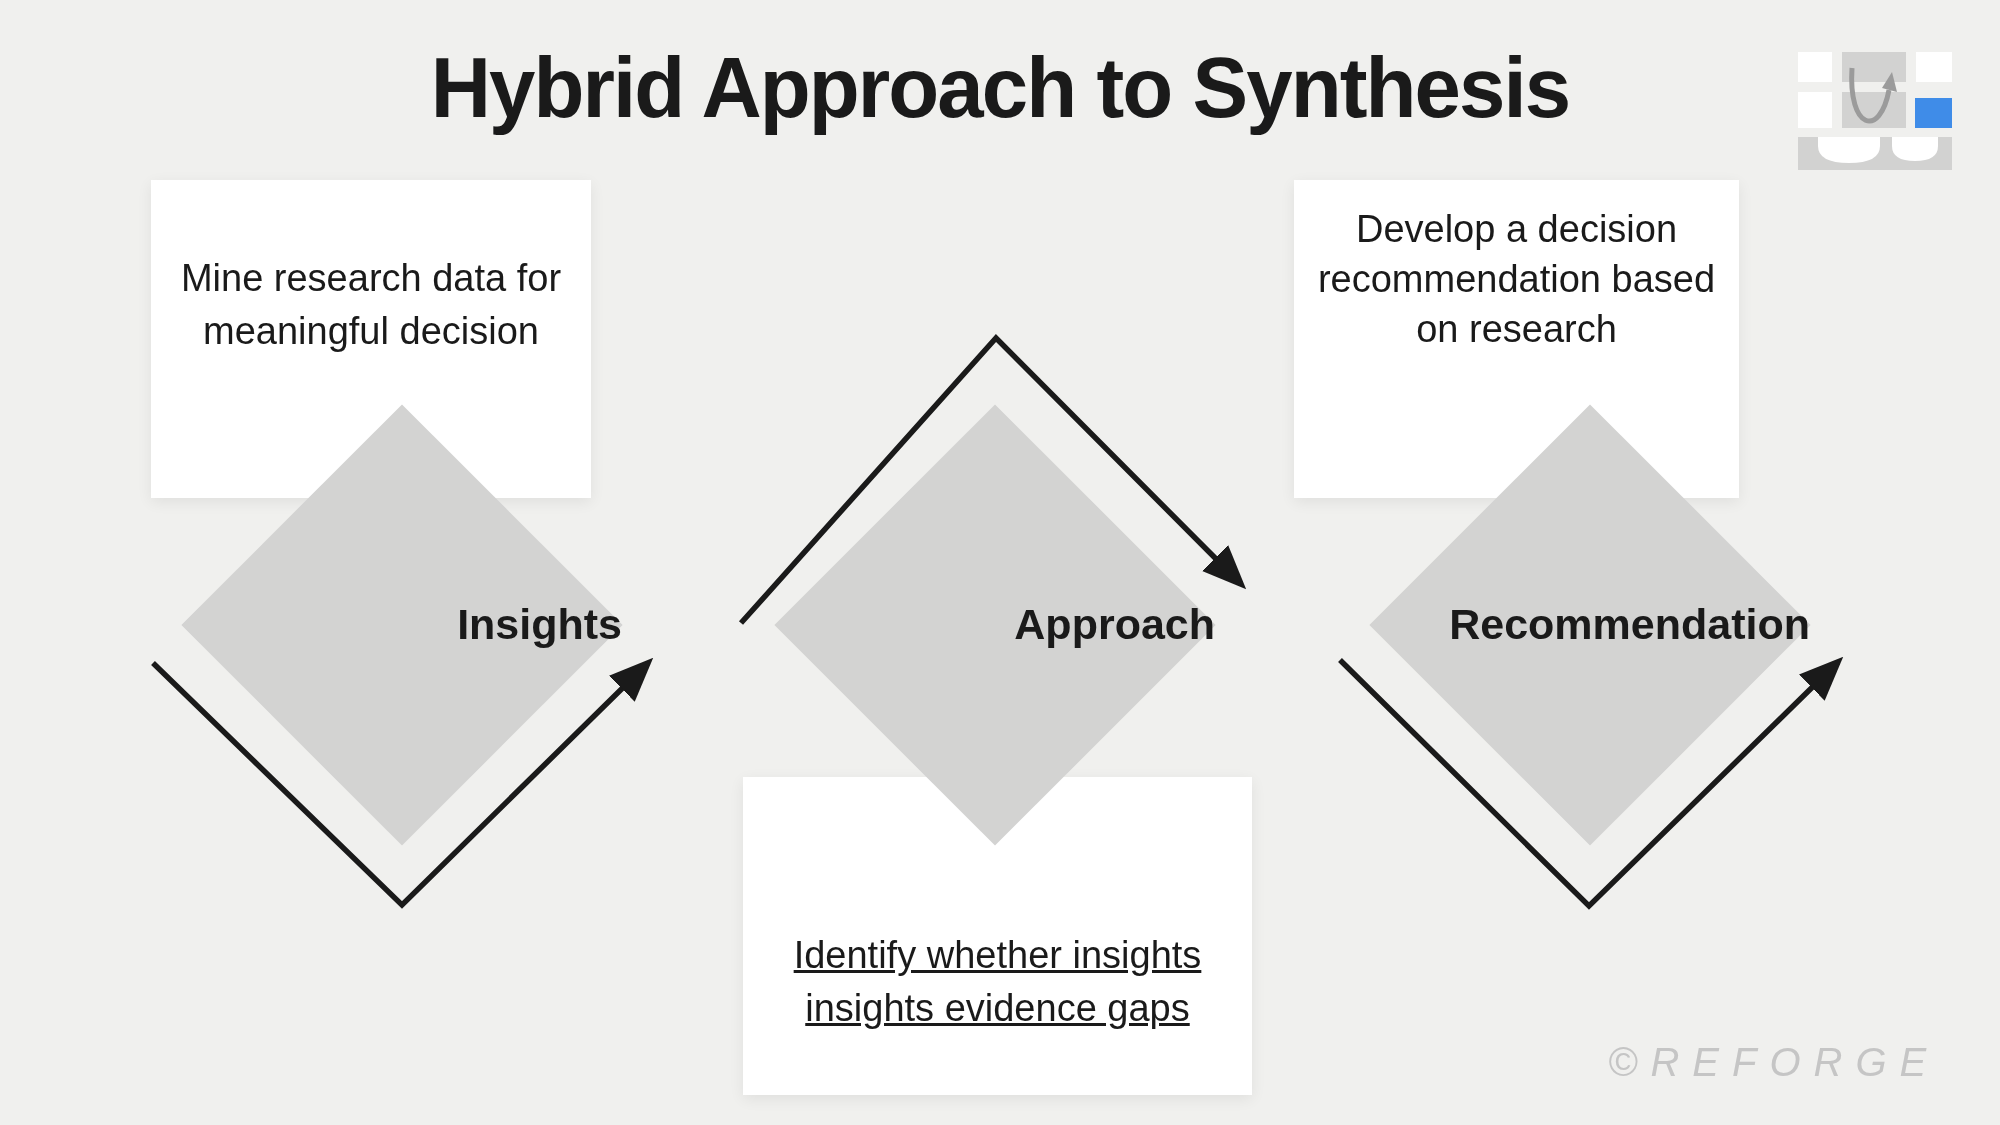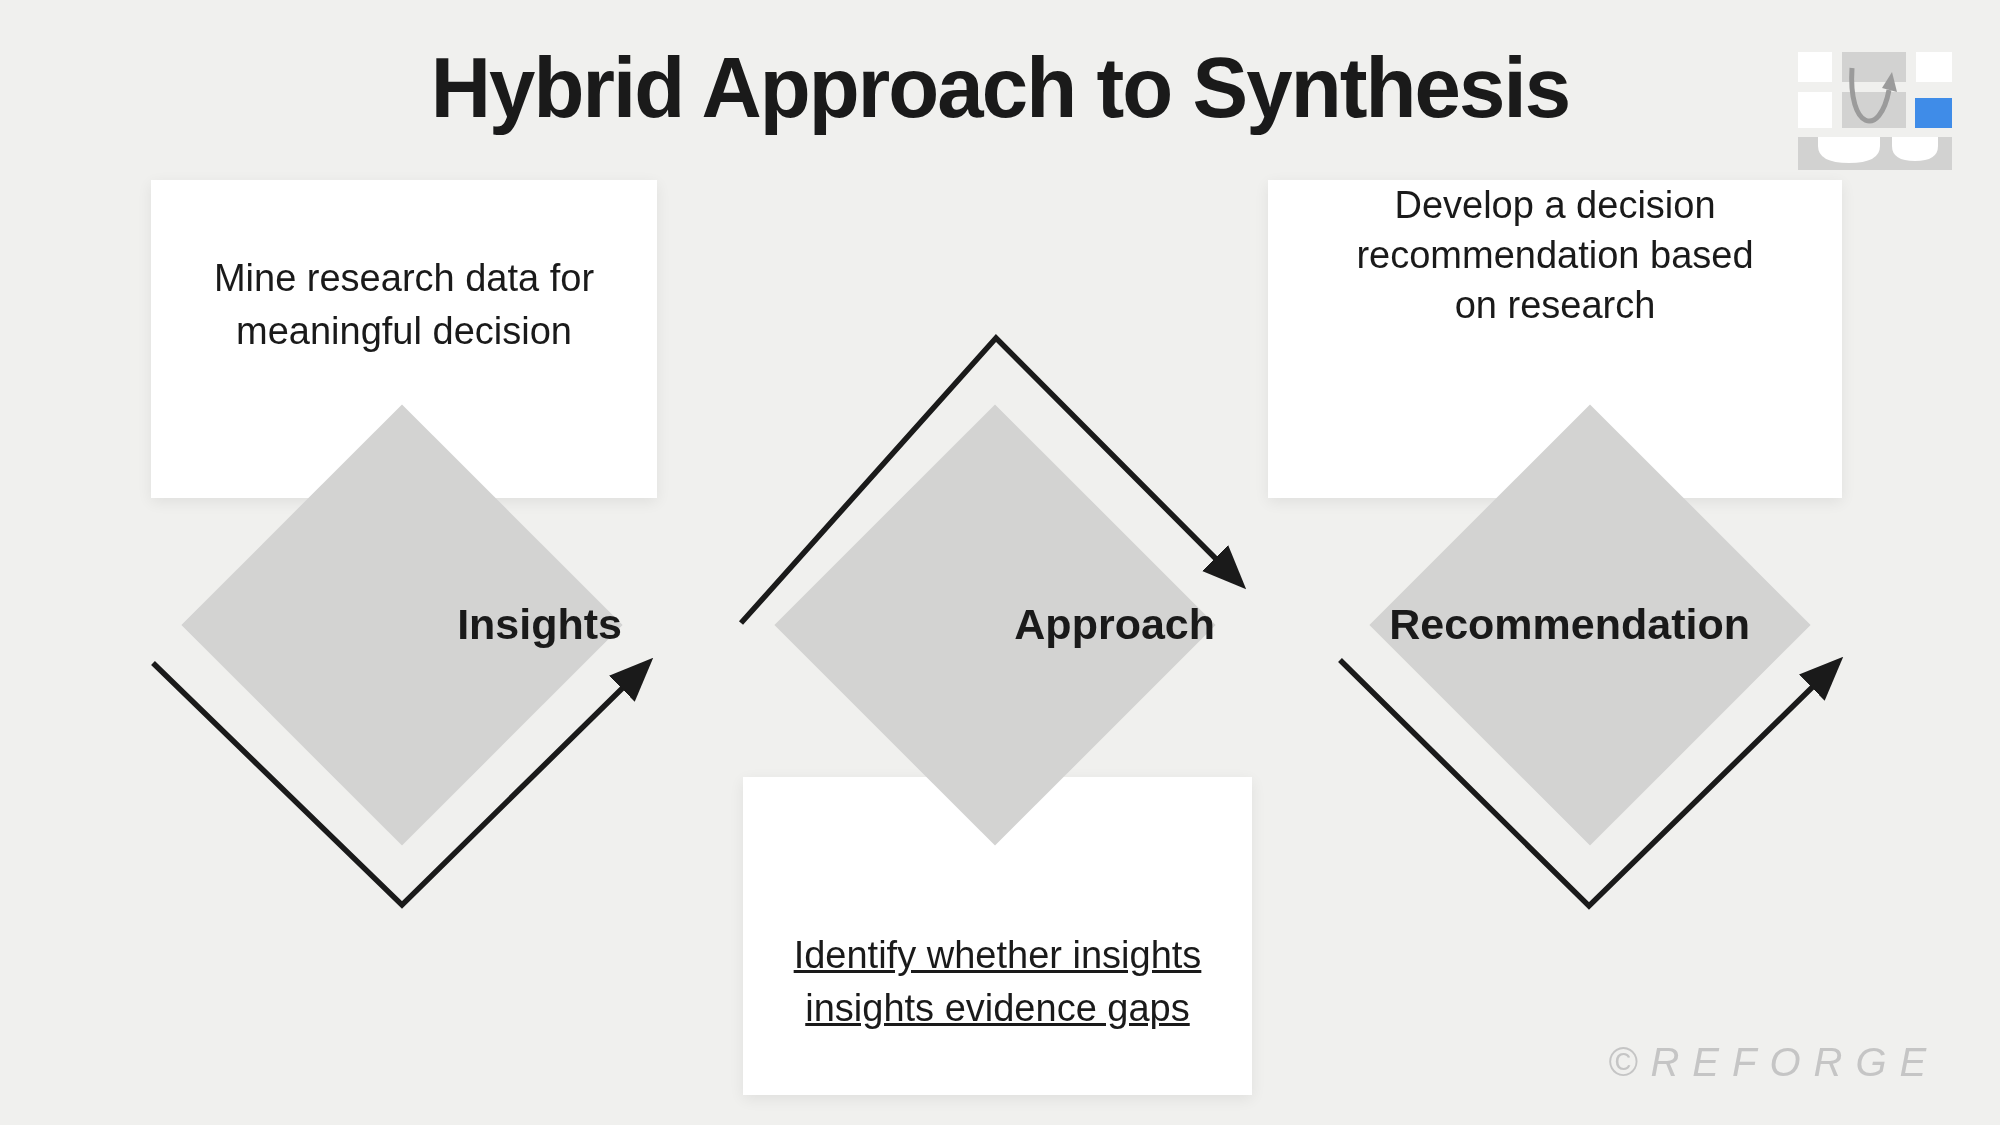--- a/index.html
+++ b/index.html
@@ -22,41 +22,41 @@
     position:absolute;
     background:var(--card,#ffffff);
     box-shadow:0 4px 14px rgba(0,0,0,0.07);
     display:flex;flex-direction:column;align-items:center;
     z-index:2;
     color:var(--ink,#1a1a1a);
     font-size:38px;line-height:53px;
     text-align:center;
   }
   .note-line{white-space:nowrap;}
-  .box-1{left:151px;top:180px;width:506px;height:318px;padding-top:72px;box-sizing:border-box;}
+  .box-1{left:151px;top:180px;width:440px;height:318px;padding-top:72px;box-sizing:border-box;}
   .box-2{left:743px;top:777px;width:509px;height:318px;justify-content:flex-end;padding-bottom:60px;box-sizing:border-box;text-decoration:underline;}
-  .box-3{left:1268px;top:180px;width:574px;height:318px;box-sizing:border-box;line-height:50px;}
+  .box-3{left:1294px;top:180px;width:445px;height:318px;padding-top:24px;box-sizing:border-box;line-height:50px;}
   .diamond{
     position:absolute;width:312px;height:312px;
     background:var(--diamond,#d3d3d2);
     transform:rotate(45deg);
     z-index:3;
   }
   .diamond-1{left:246px;top:469px;}
   .diamond-2{left:839px;top:469px;}
   .diamond-3{left:1434px;top:469px;}
   .diamond-label{
     position:absolute;width:440px;top:600px;
     text-align:right;
     font-size:43px;font-weight:bold;color:var(--ink,#1a1a1a);
     z-index:4;white-space:nowrap;
   }
   .label-1{left:182px;}
   .label-2{left:775px;}
-  .label-3{left:1310px;}
+  .label-3{left:1370px;}
   .arrows{position:absolute;left:0;top:0;z-index:5;}
   .logo{position:absolute;left:1798px;top:50px;z-index:6;}
   .watermark{
     position:absolute;left:1608px;top:1040px;
     font-size:40px;letter-spacing:13px;
     color:var(--watermark,#c5c5c5);
     z-index:6;white-space:nowrap;font-style:italic;
   }
 </style>
 </head>

